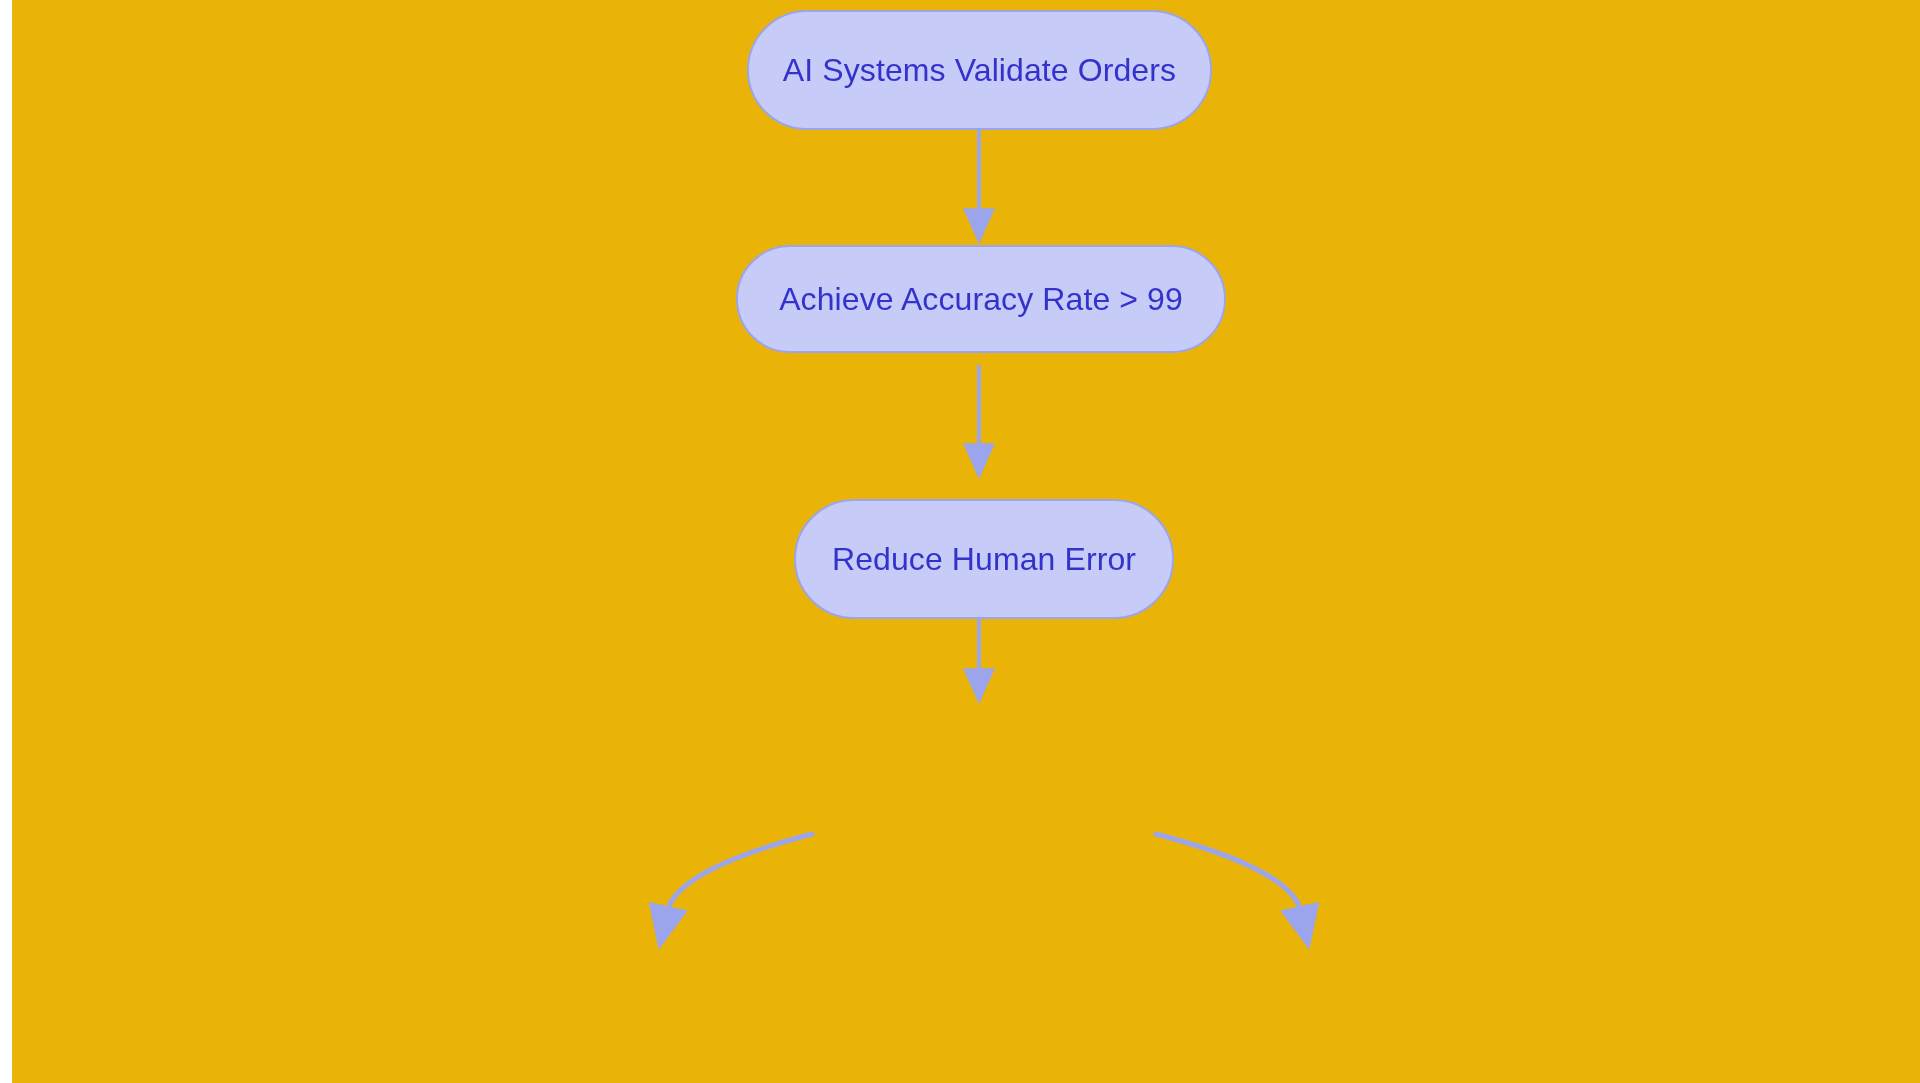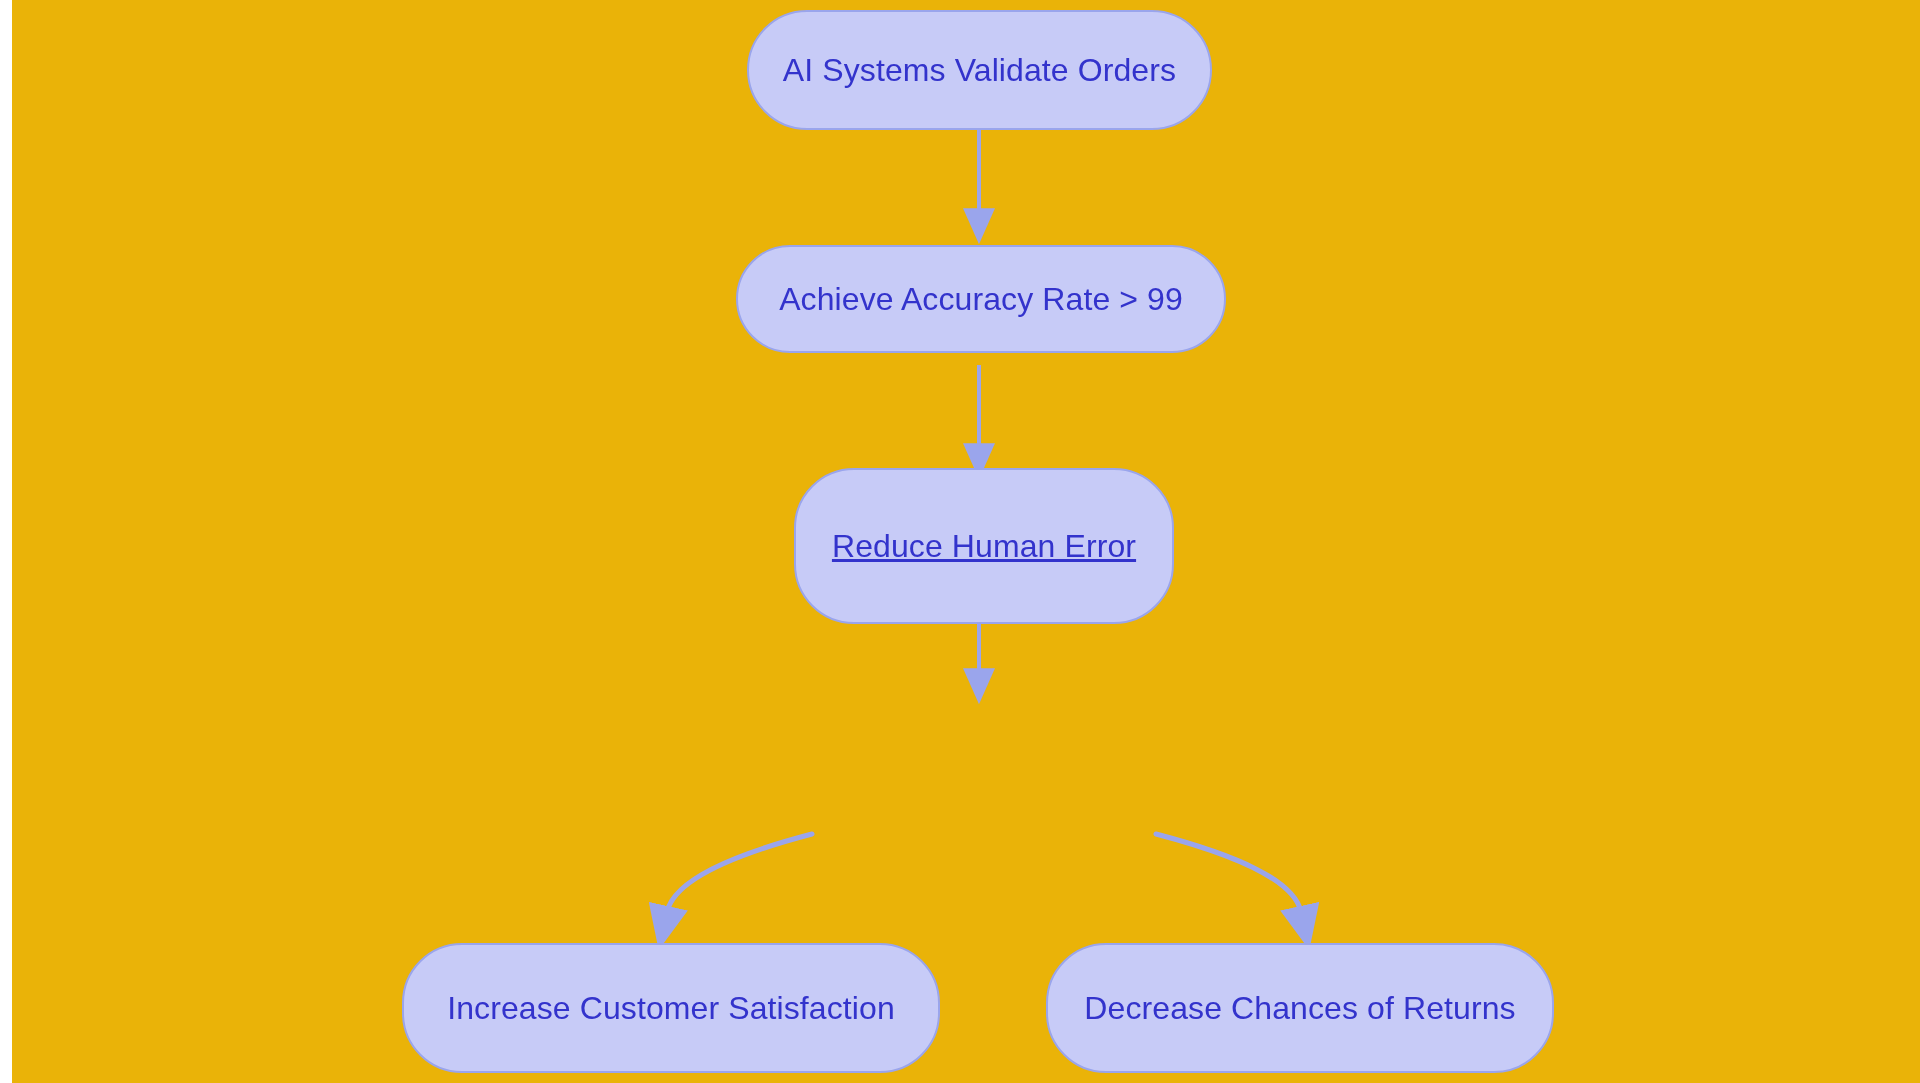--- a/index.html
+++ b/index.html
@@ -44,21 +44,21 @@
     line-height: 1.15;
     letter-spacing: 0.1px;
     color: #3333cc;
     white-space: nowrap;
     text-align: center;
     font-weight: 400;
   }
   
   #node-0 { left: 735px;  top: 10px;   width: 465px; height: 120px; }
   #node-1 { left: 724px;  top: 245px;  width: 490px; height: 108px; }
-  #node-2 { left: 782px;  top: 468px;  width: 380px; height: 156px; text-decoration: underline; }
+  #node-2 { left: 782px;  top: 499px;  width: 380px; height: 120px; }
   #node-3 { left: 796px;  top: 705px;  width: 352px; height: 120px; }
   #node-4 { left: 390px;  top: 943px;  width: 538px; height: 130px; }
   #node-5 { left: 1034px; top: 943px;  width: 508px; height: 130px; }
 </style>
 </head>
 <body>
 
 <div id="canvas">
 
   <svg id="edges" viewBox="0 0 1920 1083" width="1920" height="1083">
@@ -85,21 +85,15 @@
 
   <div class="node" id="node-1">
     <span class="node-label">Achieve Accuracy Rate &gt; 99</span>
   </div>
 
   <div class="node" id="node-2">
     <span class="node-label">Reduce Human Error</span>
   </div>
 
 
-  <div class="node" id="node-4">
-    <span class="node-label">Increase Customer Satisfaction</span>
-  </div>
 
-  <div class="node" id="node-5">
-    <span class="node-label">Decrease Chances of Returns</span>
-  </div>
 
 </div>
 
 </body></html>

